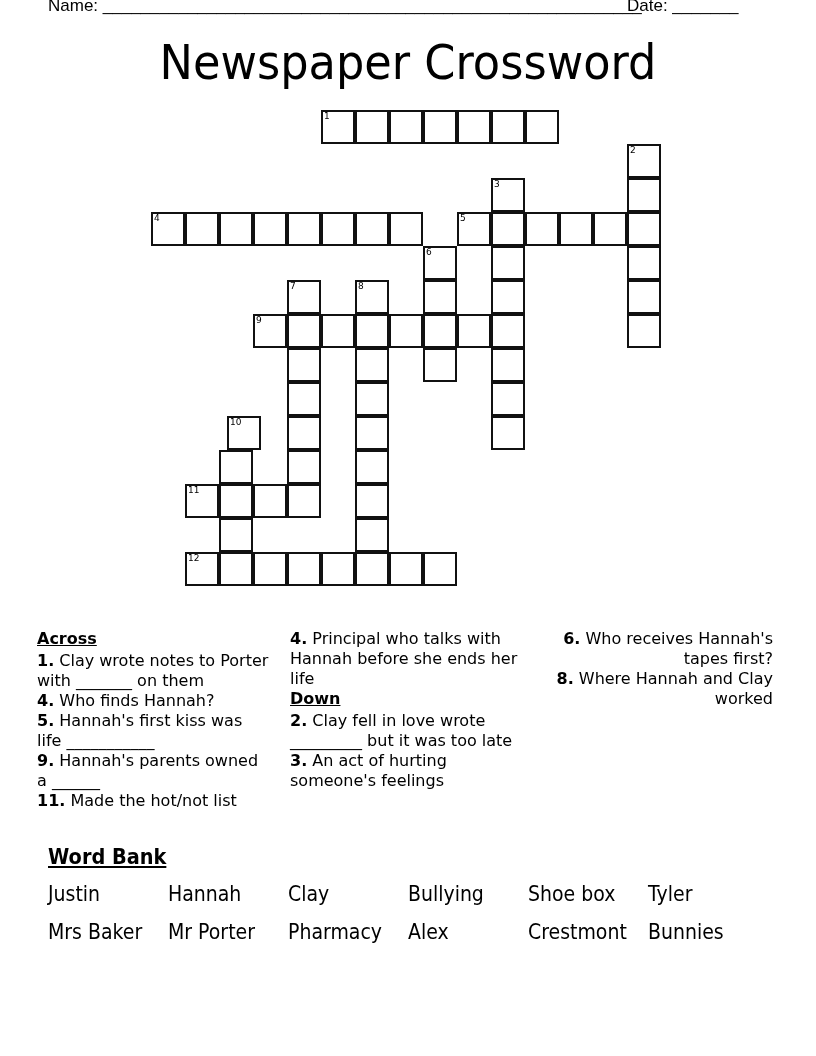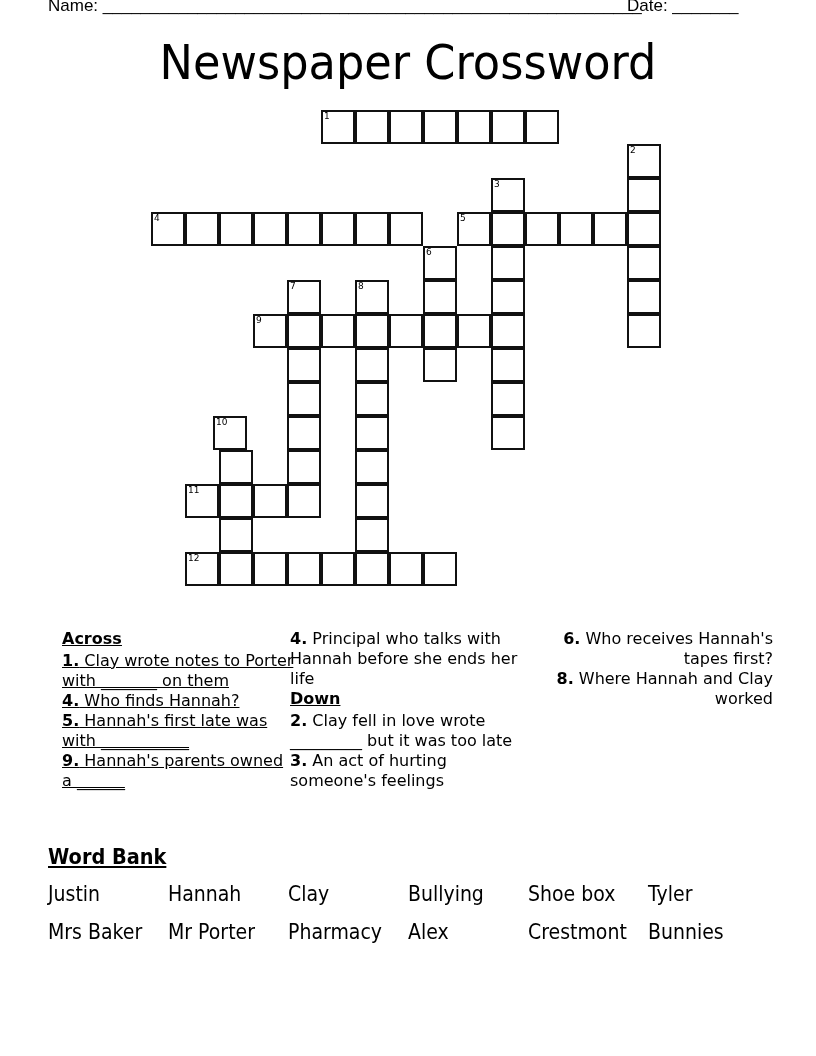--- a/index.html
+++ b/index.html
@@ -23,21 +23,21 @@
     position: absolute; left: 1px; top: -1px;
     font-family: "DejaVu Sans", sans-serif; font-size: 9px; line-height: 11px;
   }
   .clues {
     position: absolute; top: 629px; font-family: "DejaVu Sans", sans-serif;
     font-size: 16px; line-height: 20px;
   }
   .clues .head { font-weight: bold; text-decoration: underline; font-size: 16px; margin-bottom: 2px; }
   .clue { margin-bottom: 0px; }
   .clue b { font-weight: bold; }
-  .col1 { left: 62px; width: 232px; text-decoration: underline; }
+  .col1 { left: 37px; width: 232px; }
   .col2 { left: 290px; width: 232px; }
   .col3 { left: 533px; width: 240px; }
   .col3 .clue { margin-bottom: 0px; text-align: right; }
   .wordbank-title {
     position: absolute; left: 48px; top: 845px; font-family: "DejaVu Sans", sans-serif;
     font-size: 21px; font-weight: bold; text-decoration: underline; transform-origin: left; transform: scaleX(0.92);
   }
   .wb-word {
     position: absolute; font-family: "DejaVu Sans", sans-serif; font-size: 21px;
     transform-origin: left; transform: scaleX(0.9); white-space: nowrap;
@@ -122,21 +122,21 @@
     <div class="cell" style="left: 355px; top: 450px;"></div>
     <div class="cell" style="left: 355px; top: 484px;"></div>
     <div class="cell" style="left: 355px; top: 518px;"></div>
     <div class="cell" style="left: 355px; top: 552px;"></div>
     <div class="cell" style="left: 253px; top: 314px;">
       <span class="num">9</span>
     </div>
     <div class="cell" style="left: 321px; top: 314px;"></div>
     <div class="cell" style="left: 389px; top: 314px;"></div>
     <div class="cell" style="left: 457px; top: 314px;"></div>
-    <div class="cell" style="left: 213px; top: 416px;">
+    <div class="cell" style="left: 227px; top: 416px;">
       <span class="num">10</span>
     </div>
     <div class="cell" style="left: 219px; top: 450px;"></div>
     <div class="cell" style="left: 219px; top: 484px;"></div>
     <div class="cell" style="left: 219px; top: 518px;"></div>
     <div class="cell" style="left: 219px; top: 552px;"></div>
     <div class="cell" style="left: 185px; top: 484px;">
       <span class="num">11</span>
     </div>
     <div class="cell" style="left: 253px; top: 484px;"></div>
@@ -147,22 +147,23 @@
     <div class="cell" style="left: 287px; top: 552px;"></div>
     <div class="cell" style="left: 321px; top: 552px;"></div>
     <div class="cell" style="left: 389px; top: 552px;"></div>
     <div class="cell" style="left: 423px; top: 552px;"></div>
   </div>
 
 <div class="clues col1">
   <div class="head">Across</div>
   <div class="clue"><b>1.</b><span> Clay wrote notes to Porter with _______ on them</span></div>
   <div class="clue"><b>4.</b><span> Who finds Hannah?</span></div>
-  <div class="clue"><b>5.</b><span> Hannah's first late was with ___________</span></div>
+  <div class="clue"><b>5.</b><span> Hannah's first kiss was life ___________</span></div>
   <div class="clue"><b>9.</b><span> Hannah's parents owned a ______</span></div>
+  <div class="clue"><b>11.</b><span> Made the hot/not list</span></div>
 </div>
 
 <div class="clues col2">
   <div class="clue"><b>4.</b><span> Principal who talks with Hannah before she ends her life</span></div>
   <div class="head">Down</div>
   <div class="clue"><b>2.</b><span> Clay fell in love wrote _________ but it was too late</span></div>
   <div class="clue"><b>3.</b><span> An act of hurting someone's feelings</span></div>
 </div>
 
 <div class="clues col3">

